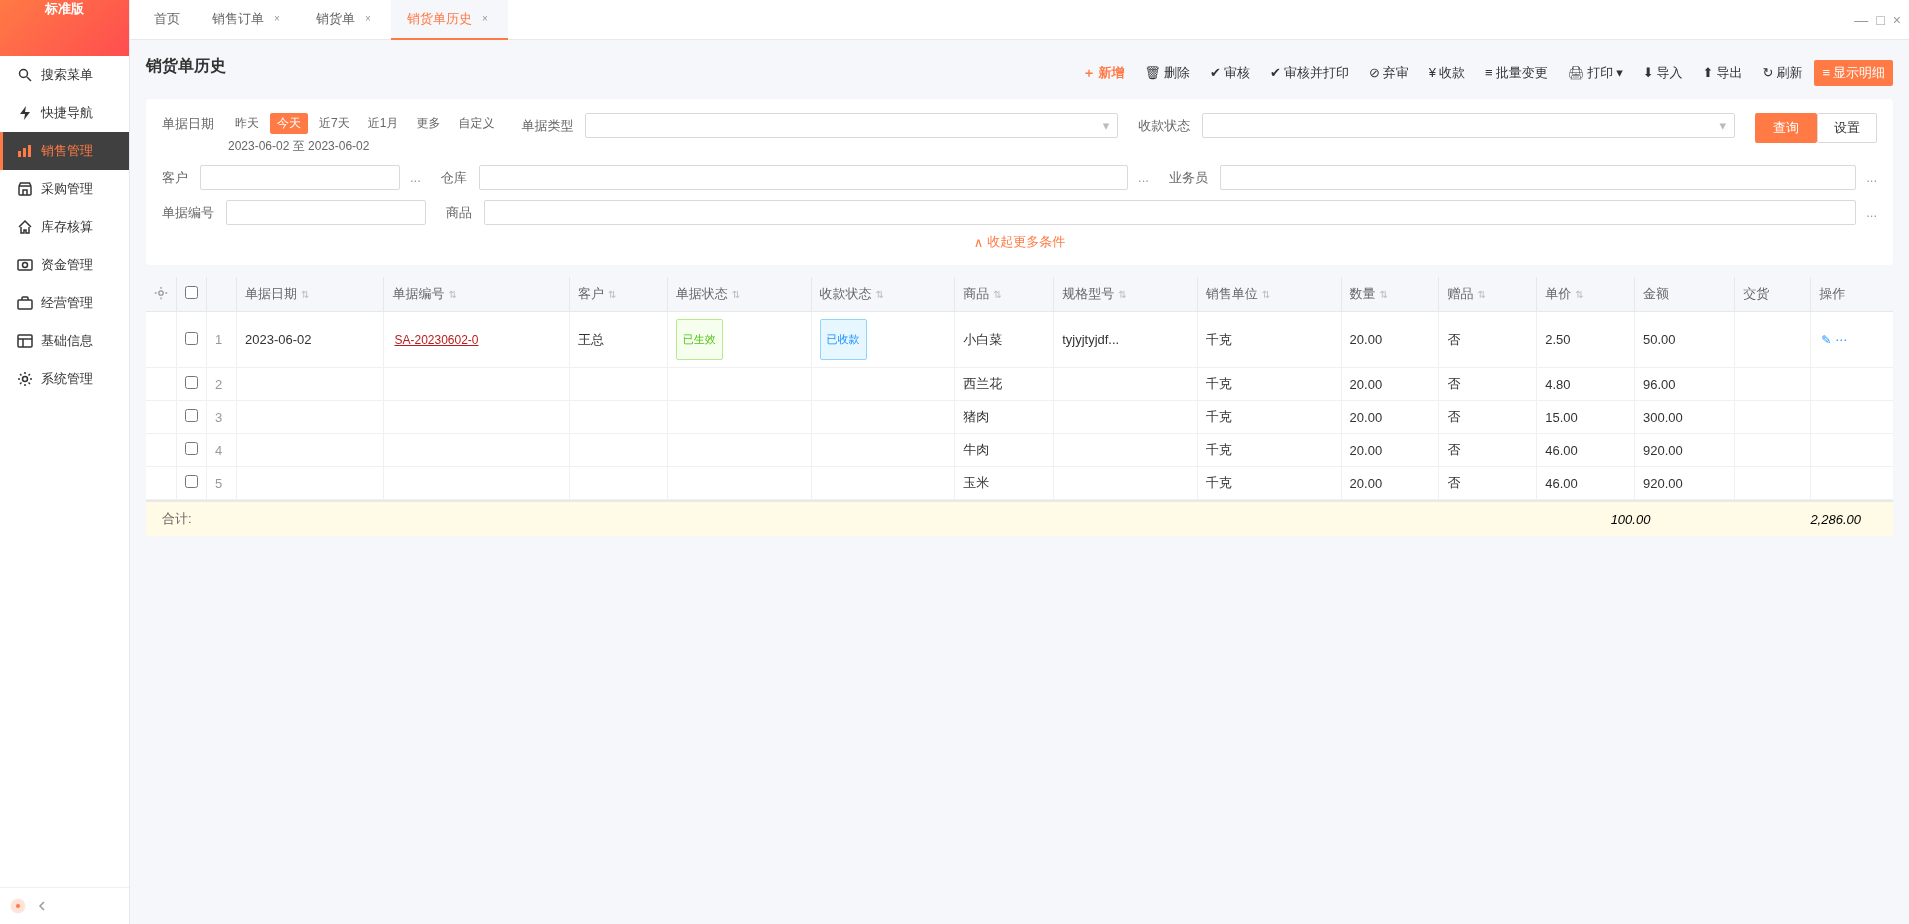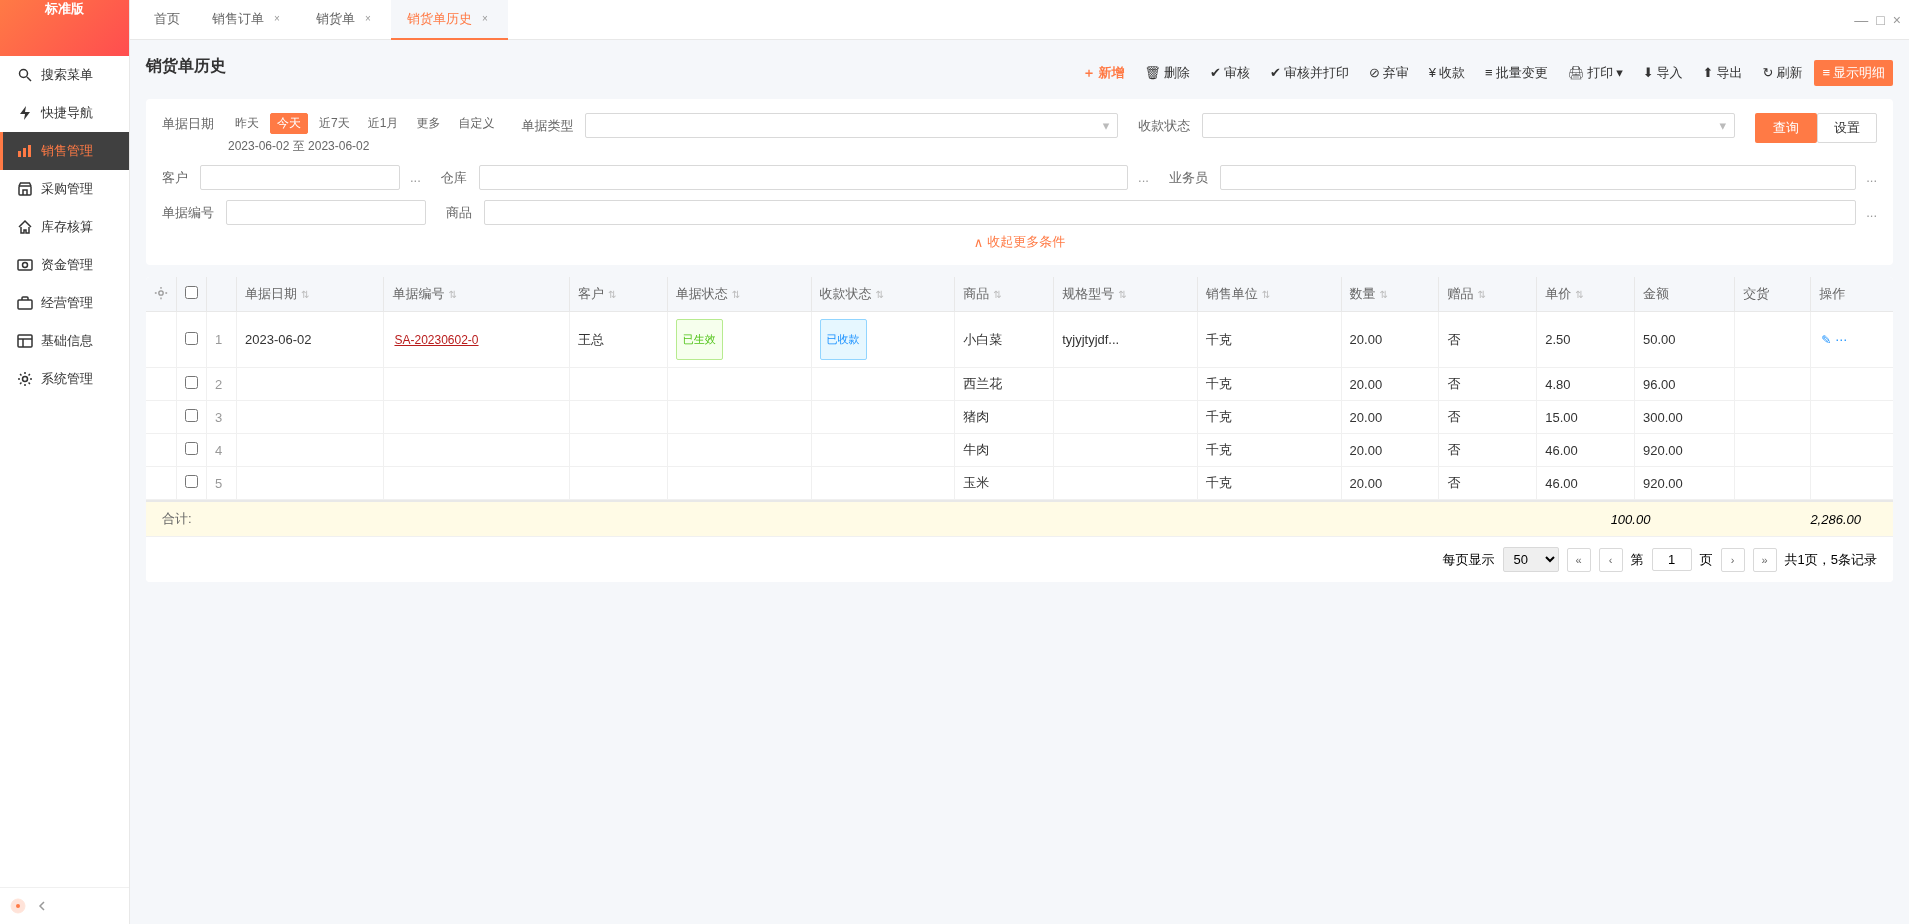--- a/index.html
+++ b/index.html
@@ -758,31 +758,15 @@
         <span style="display:flex; align-items:center; gap:60px; margin-right:16px;font-style:italic;">
           <span style="padding-left: 520px;">
             <span>100.00</span>
           </span>
           <span style="padding-left:100px;">
             <span>2,286.00</span>
           </span>
         </span>
       </div>
 
-      <div class="pagination">
-        <span>每页显示</span>
-        <select class="page-size-select">
-          <option>50</option>
-          <option>100</option>
-          <option>200</option>
-        </select>
-        <button class="page-btn">«</button>
-        <button class="page-btn">‹</button>
-        <span>第</span>
-        <input class="page-input" value="1" style="">
-        <span>页</span>
-        <button class="page-btn">›</button>
-        <button class="page-btn">»</button>
-        <span>共1页，5条记录</span>
-      </div>
     </div>
   </div>
 </div>
 
 </body></html>

